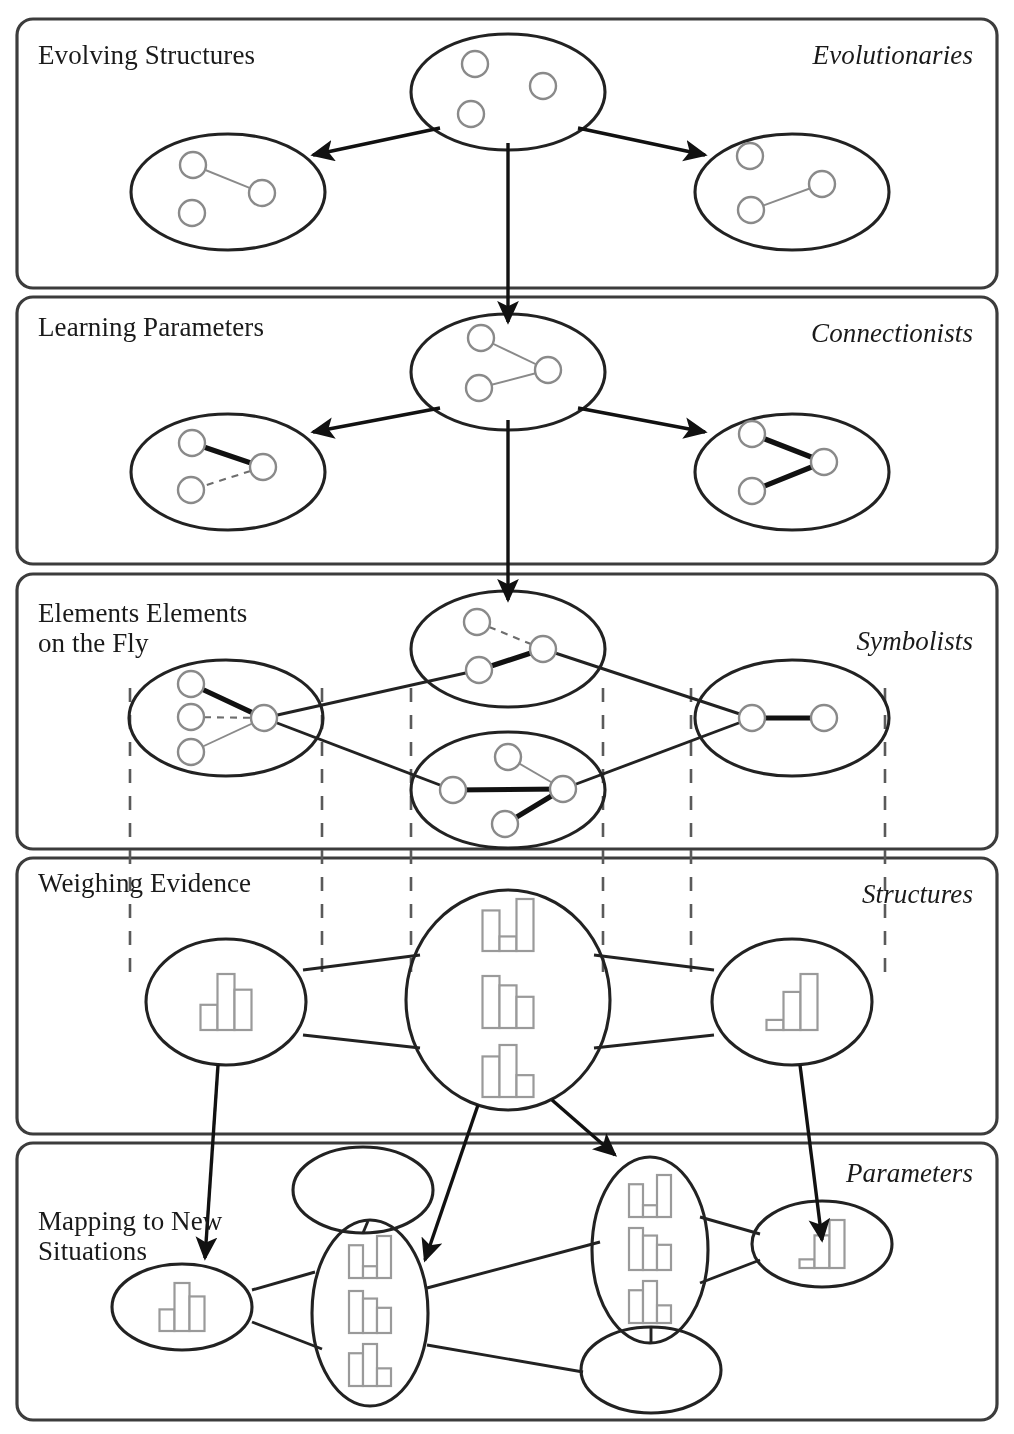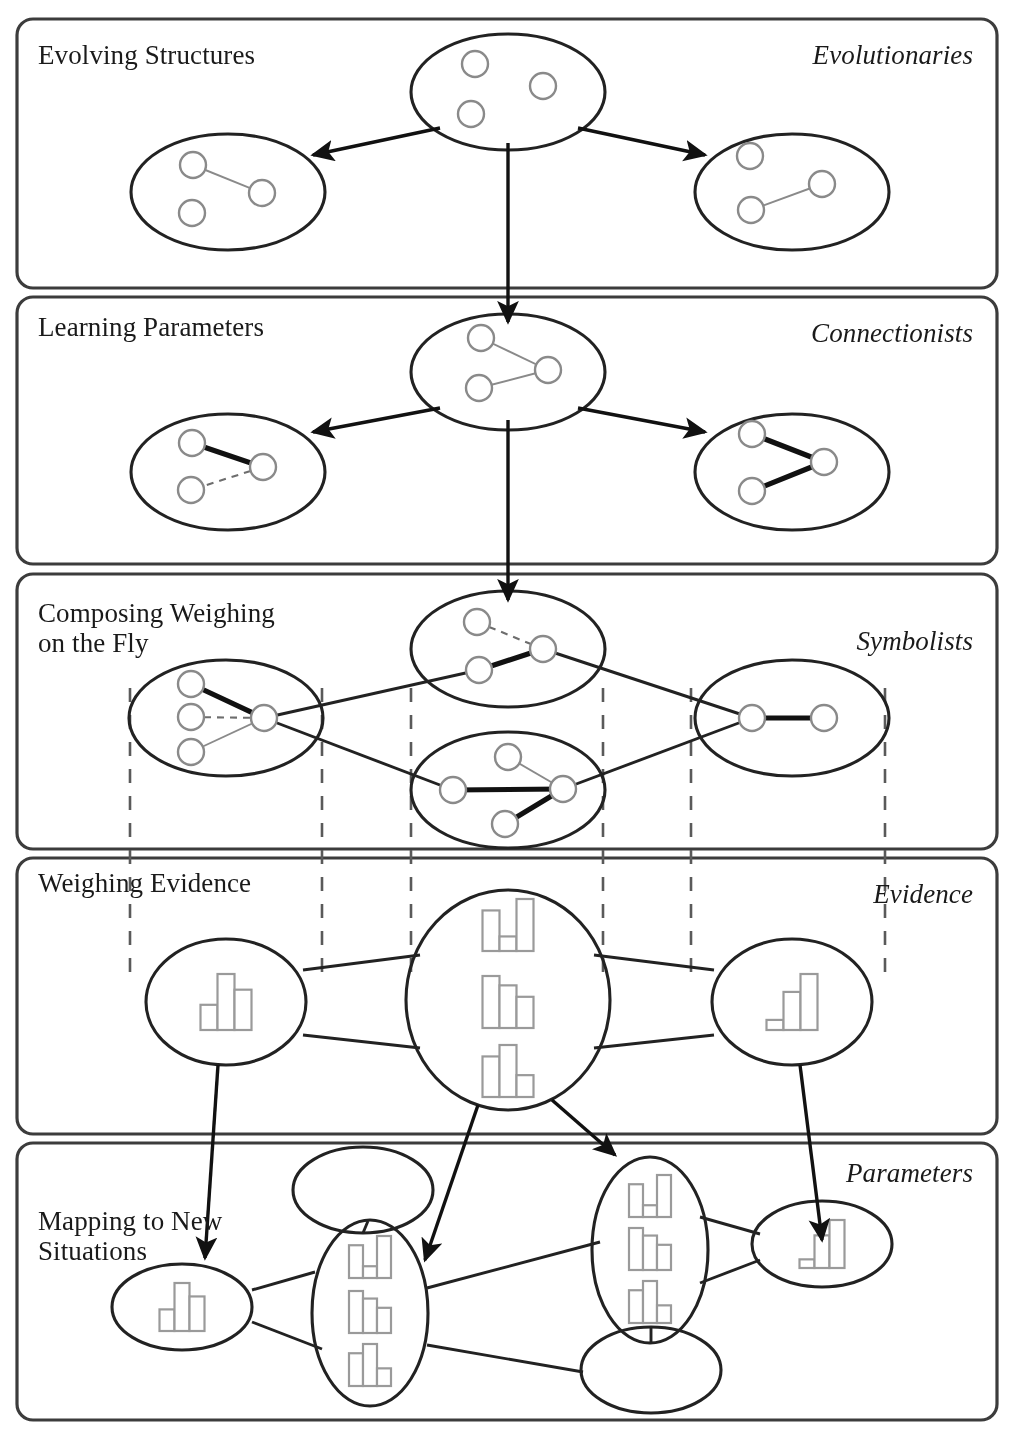--- a/index.html
+++ b/index.html
@@ -246,22 +246,22 @@
         <line x1="552" y1="1100" x2="615" y2="1155" class="arrow-line" marker-end="url(#ah)"></line>
         <line x1="800" y1="1065" x2="822" y2="1240" class="arrow-line" marker-end="url(#ah)"></line>
       </g>
   </svg>
 
   <div id="labels">
       <div class="lbl-left" style="left: 38px; top: 40px;">Evolving Structures</div>
       <div class="lbl-right" style="left: 613px; width: 360px; top: 40px;">Evolutionaries</div>
       <div class="lbl-left" style="left: 38px; top: 312px;">Learning Parameters</div>
       <div class="lbl-right" style="left: 613px; width: 360px; top: 318px;">Connectionists</div>
-      <div class="lbl-left" style="left: 38px; top: 598px;">Composing Weighing
+      <div class="lbl-left" style="left: 38px; top: 598px;">Elements Elements
 on the Fly</div>
       <div class="lbl-right" style="left: 613px; width: 360px; top: 626px;">Symbolists</div>
       <div class="lbl-left" style="left: 38px; top: 868px;">Weighing Evidence</div>
-      <div class="lbl-right" style="left: 613px; width: 360px; top: 879px;">Evidence</div>
+      <div class="lbl-right" style="left: 613px; width: 360px; top: 879px;">Structures</div>
       <div class="lbl-left" style="left: 38px; top: 1158px; margin-top: 48px;">Mapping to New
 Situations</div>
       <div class="lbl-right" style="left: 613px; width: 360px; top: 1158px;">Parameters</div>
     </div>
 </div>
 
 </body></html>

